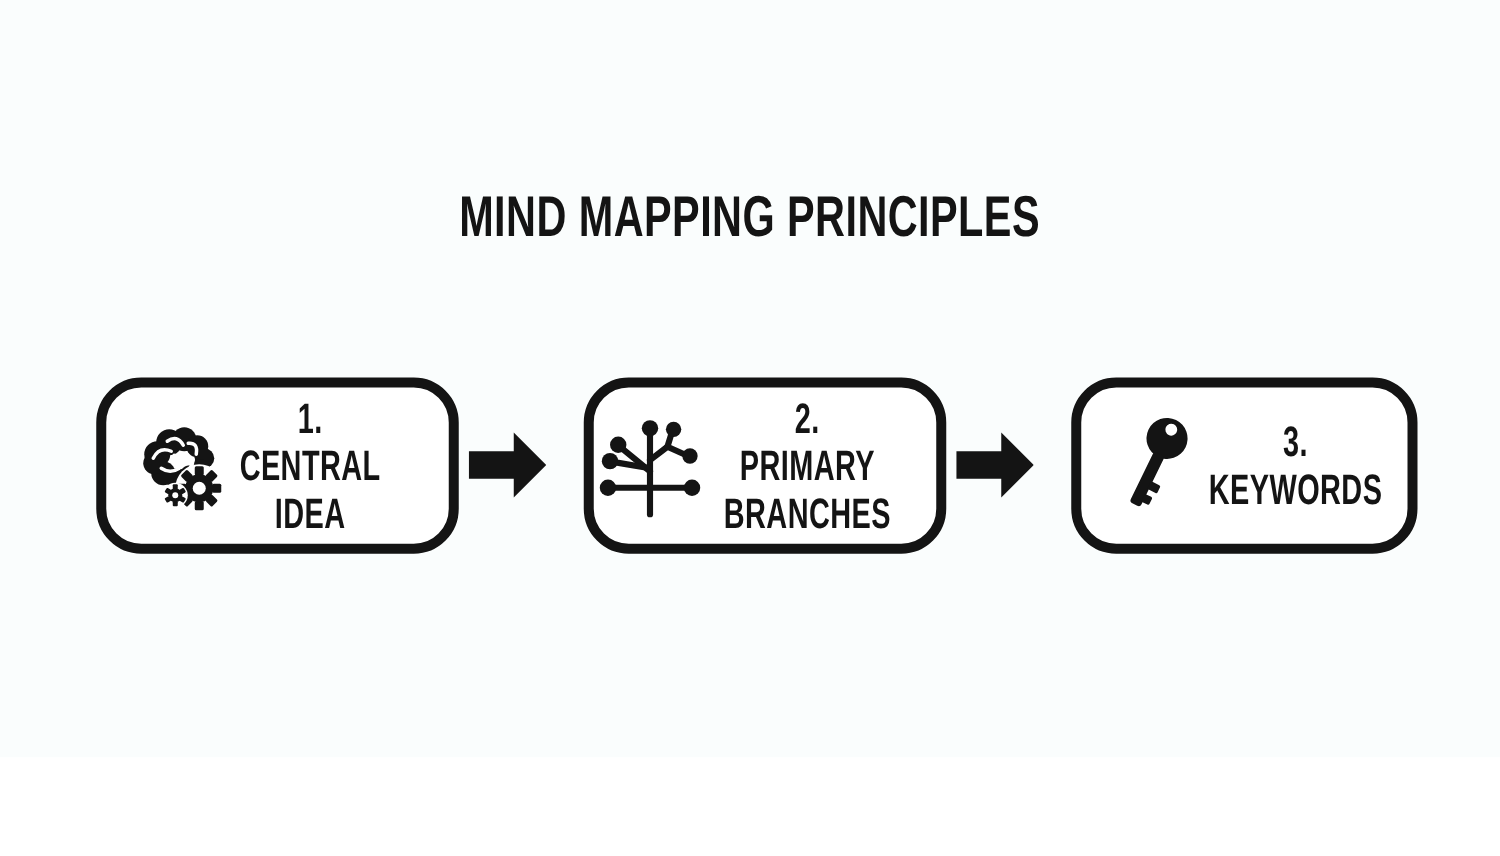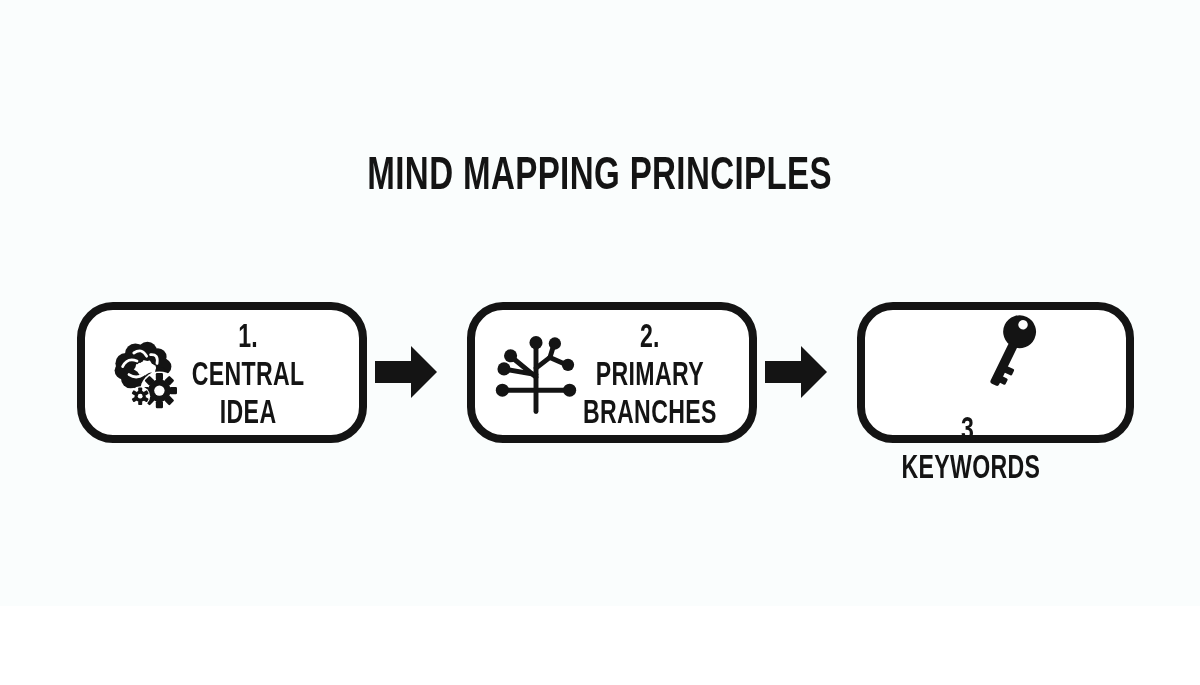--- a/index.html
+++ b/index.html
@@ -25,22 +25,22 @@
   }
   .step {
     position:absolute; top:302px; height:141px;
     background: var(--color-box_fill, #ffffff);
     border:8px solid var(--color-ink, #141414);
     border-radius:36px;
     box-sizing:border-box;
     display:flex; align-items:center;margin-left:12px;
   }
   .step-1 { left:65px;  width:290px; padding-left:20px; gap:6px; }
-  .step-2 { left:455px; width:290px; padding-left:20px; gap:6px; }
-  .step-3 { left:845px; width:277px; padding-left:26px; gap:12px;flex-direction:column; }
+  .step-2 { left:455px; width:290px; padding-left:4px; gap:18px; }
+  .step-3 { left:845px; width:277px; padding-left:26px; gap:12px; }
   .step-label {
     font-size:34px; font-weight:700; line-height:38px;
     letter-spacing:0.5px;
     white-space:pre-line;
     text-align:center;
     transform:scaleX(0.68);
     transform-origin:left center;
   }
   .icon { flex:0 0 auto; display:block; }
   .arrow {

